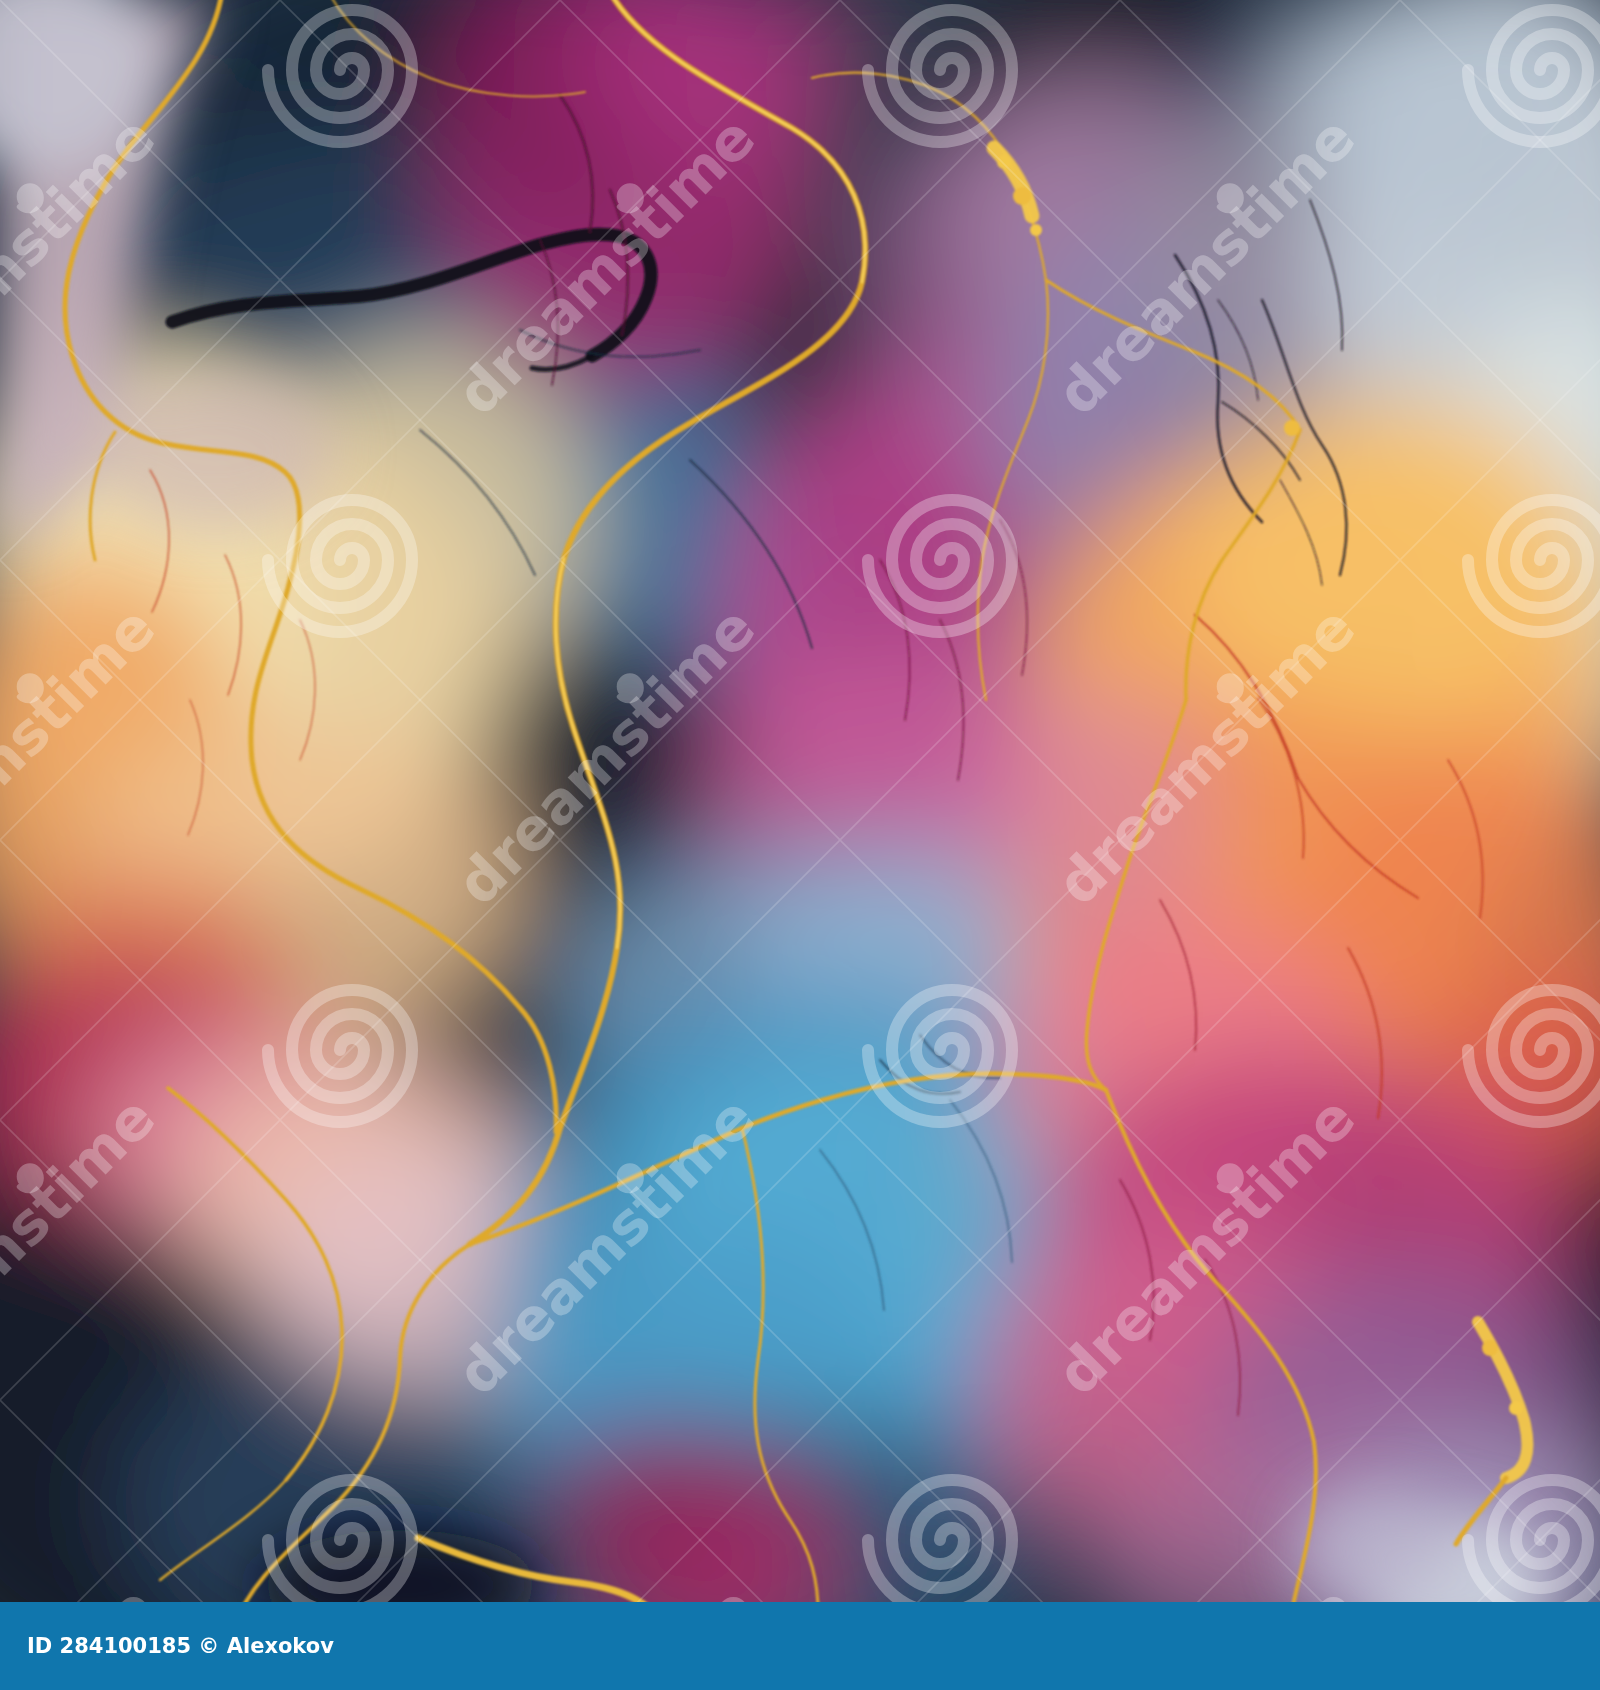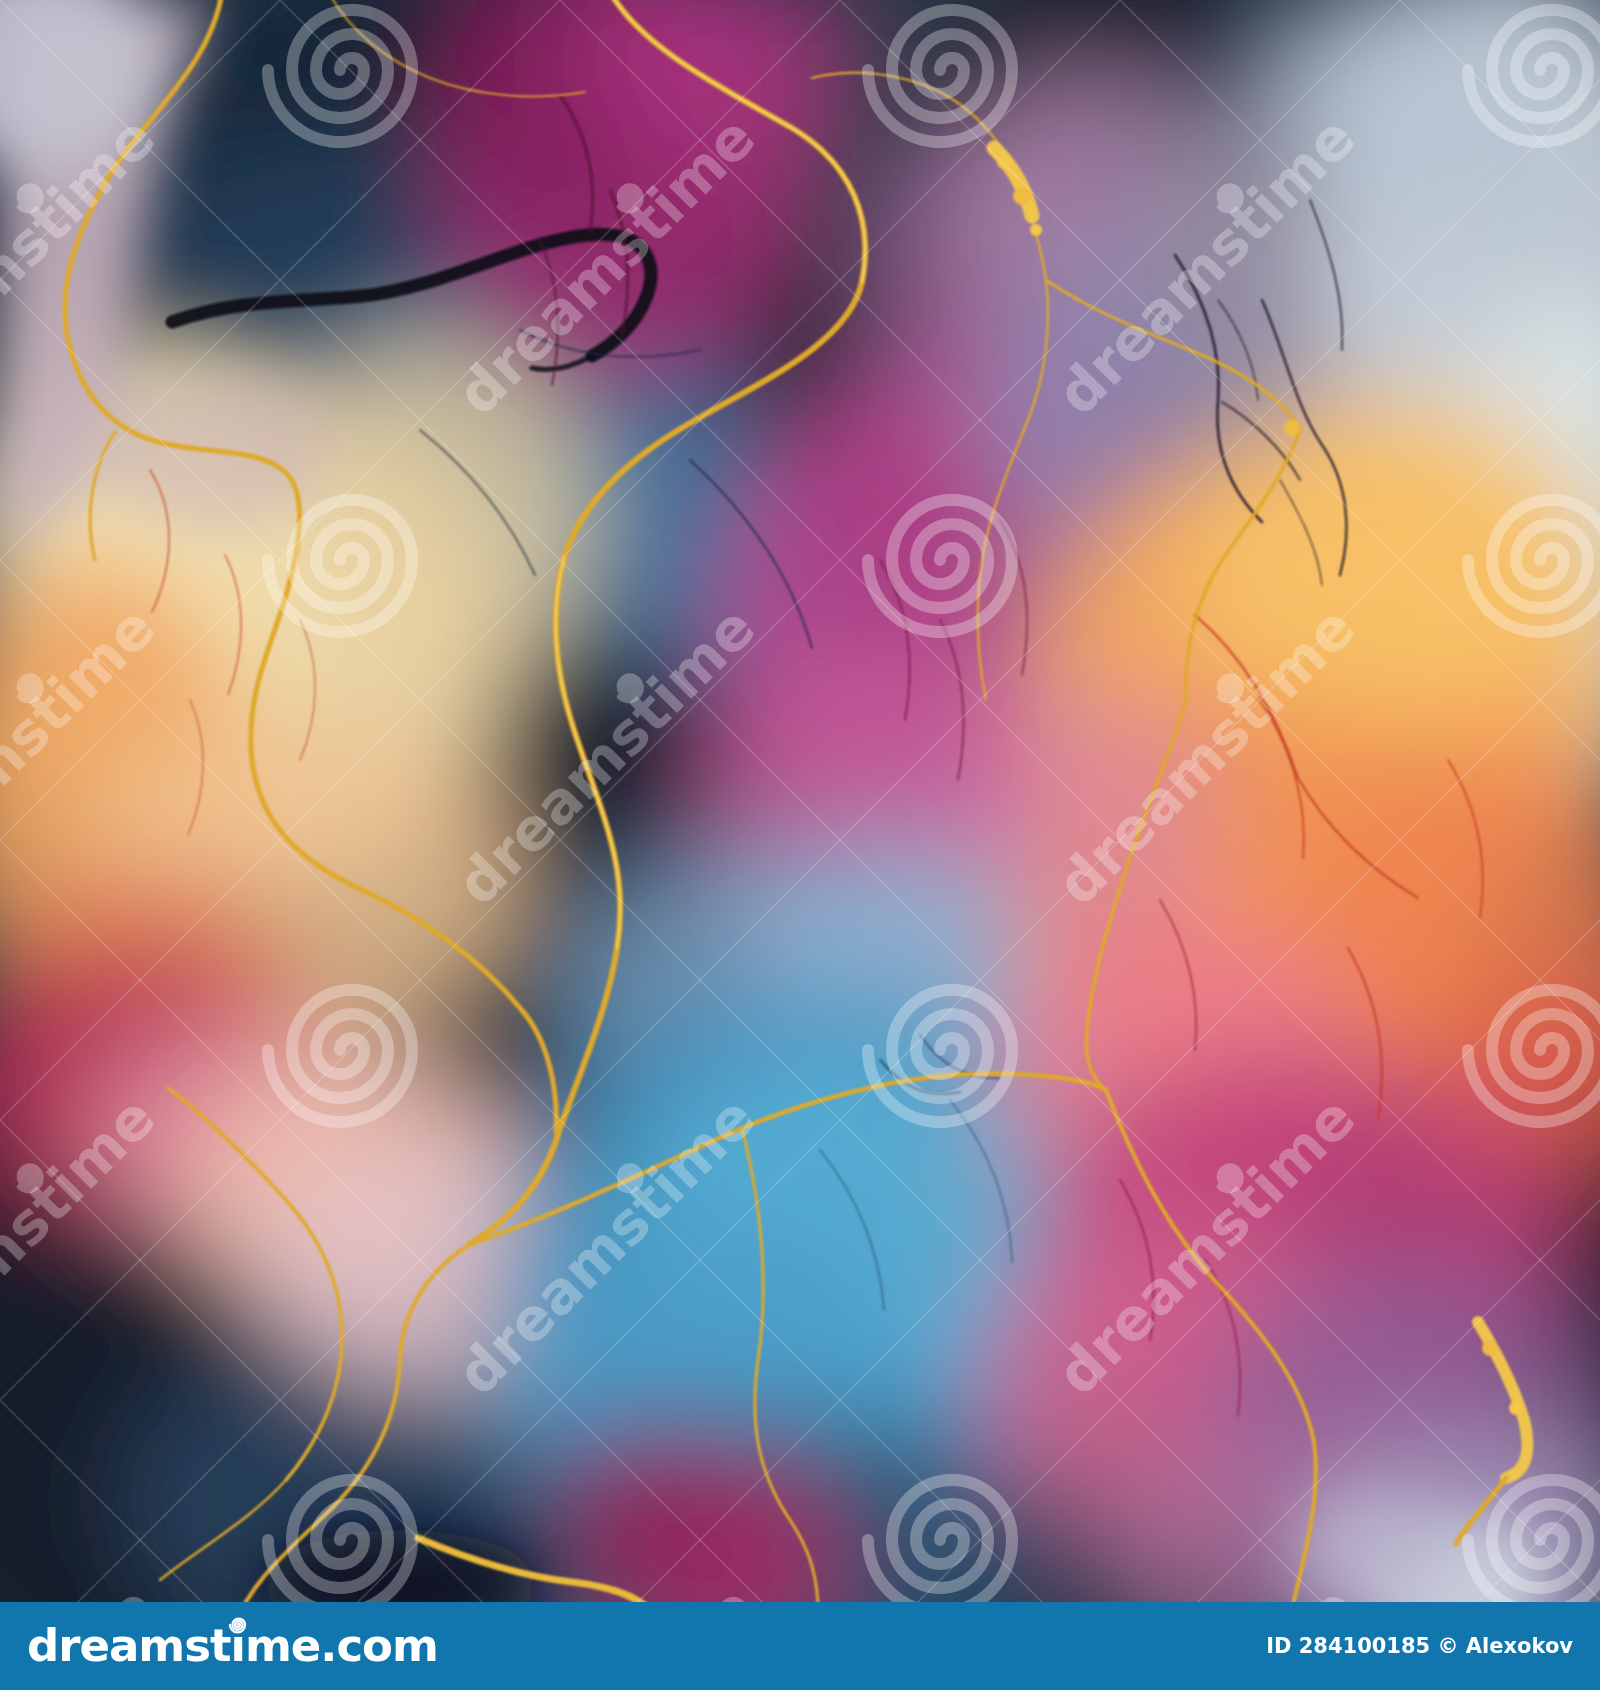--- a/index.html
+++ b/index.html
@@ -204,21 +204,16 @@
         <circle cx="1490" cy="1348" r="8" fill="#eebc3f" stroke="none"></circle>
         <circle cx="1516" cy="1408" r="7" fill="#f3c84a" stroke="none"></circle>
       </g>
 
       <rect x="0" y="0" width="1600" height="1602" fill="url(#xh)"></rect>
       <rect x="0" y="0" width="1600" height="1602" fill="url(#wm)"></rect>
     </svg>
   </div>
 
   <div class="footer-bar">
-    <div class="logo">
-      <span>dreamst</span><span class="ichar"><svg viewBox="-60 -52 120 112">
-            <path d="M0,0 A8,8 0 1,1 16,0 A16,16 0 1,1 -16,0 A24,24 0 1,1 32,0 A32,32 0 1,1 -32,0 A40,40 0 1,1 48,0 A48,48 0 1,1 -48,0" fill="none" stroke="#ffffff" stroke-width="14" stroke-linecap="round"></path>
-          </svg><span>ı</span></span><span>me.com</span>
-    </div>
     <div class="credit">ID 284100185 © Alexokov</div>
   </div>
 
 </div>
 
 </body></html>

